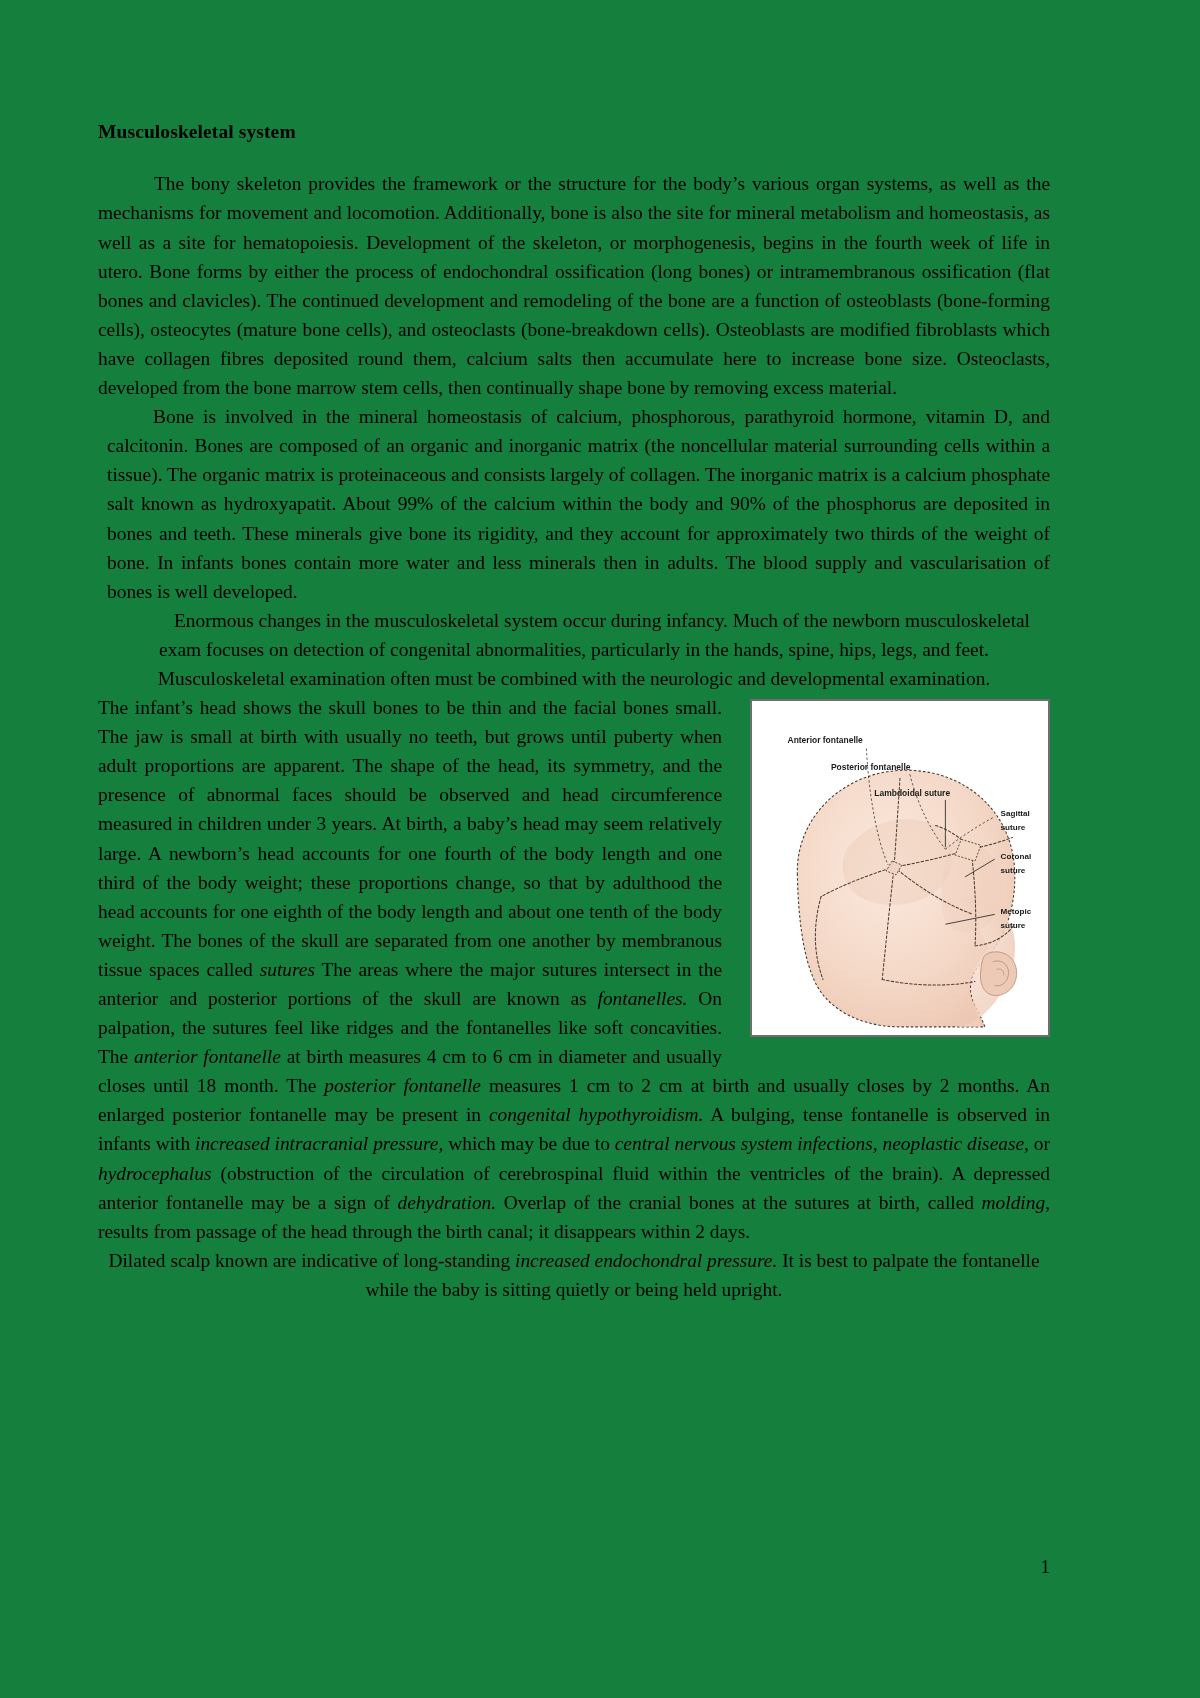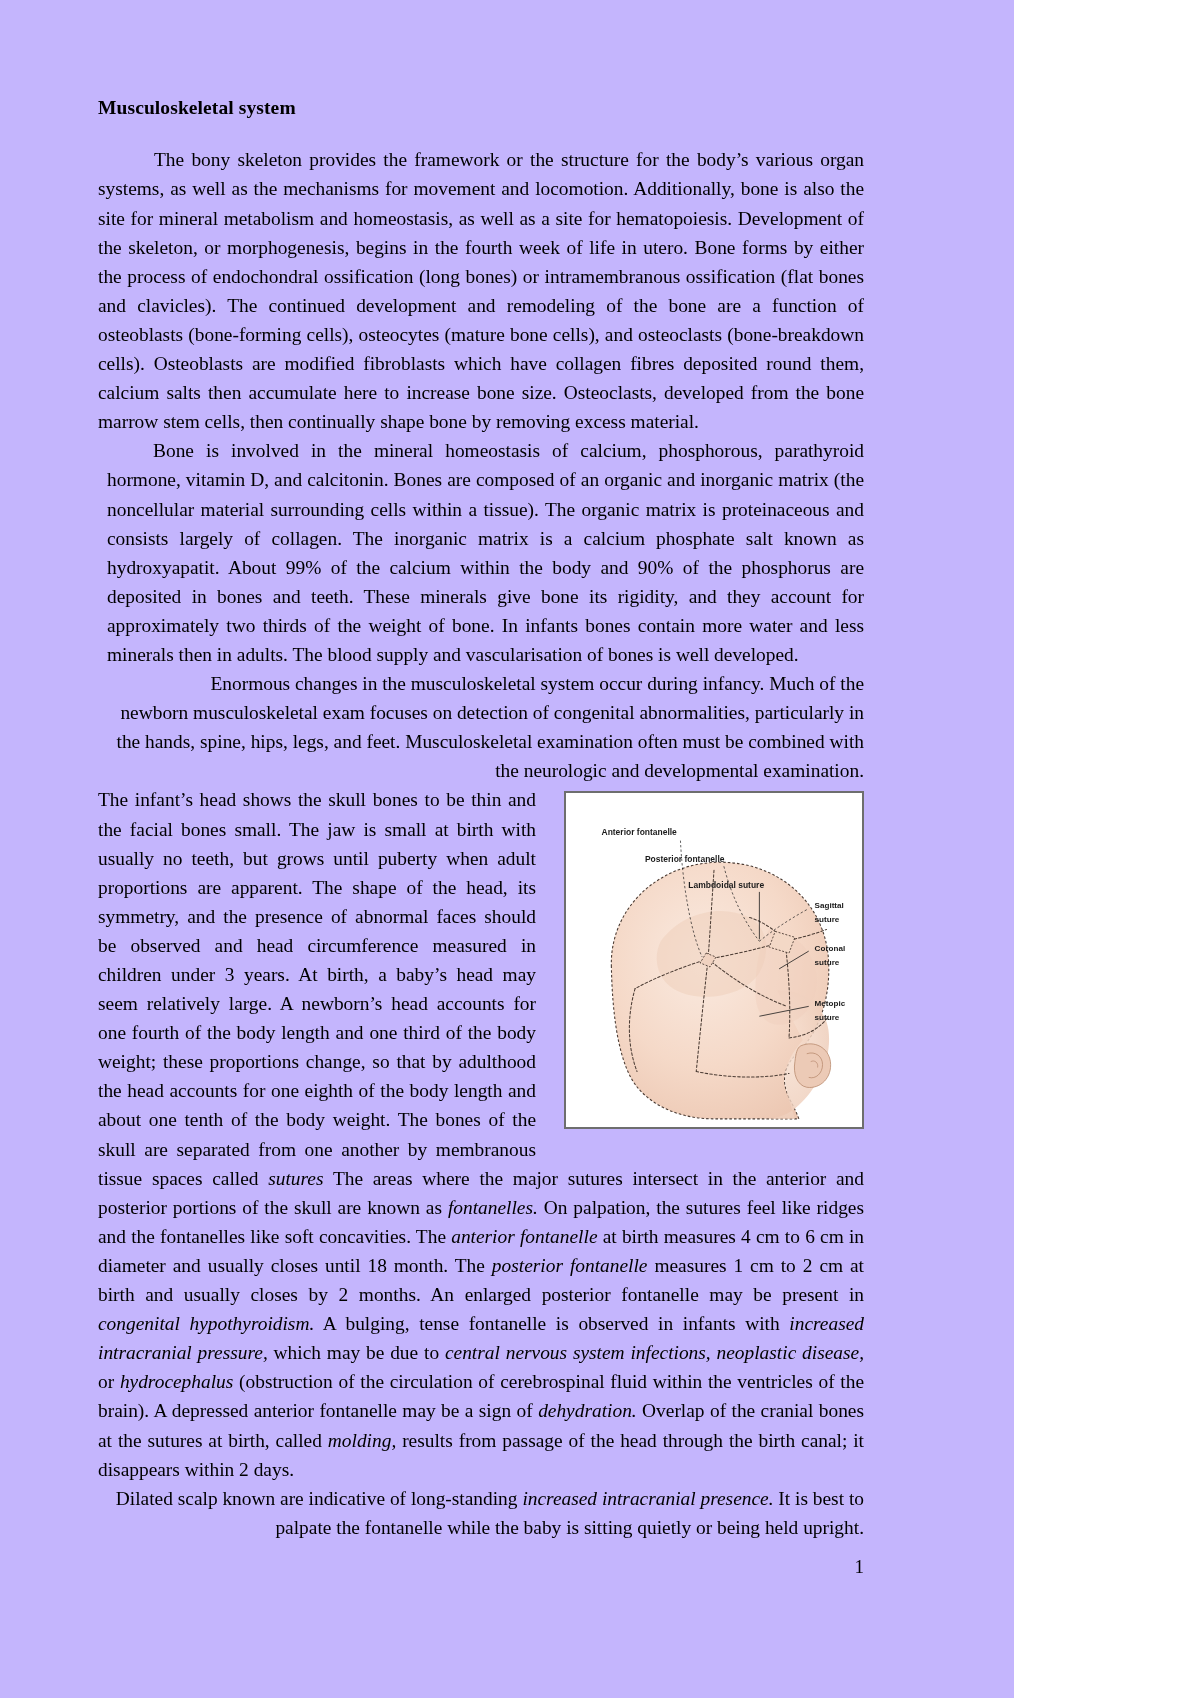--- a/index.html
+++ b/index.html
@@ -6,45 +6,45 @@
     margin: 0;
     padding: 0;
     background: #ffffff;
   }
   body {
     font-family: "Liberation Serif", "DejaVu Serif", serif;
     color: #000000;
   }
   .page {
     position: relative;
-    width: 1014px;
+    width: 1200px;
     height: 1698px;
     box-sizing: border-box;
-    padding: 96px 150px 40px 98px;
-    background: #c4b5fd;
+    padding: 120px 150px 40px 98px;
+    background: #15803d;
     overflow: hidden;
   }
   .doc-title {
     font-size: 19.5px;
     font-weight: bold;
     letter-spacing: 0.1px;
     margin: 0 0 26px 0;
     line-height: 1.2;
   }
   p.body {
     font-size: 19.4px;
     line-height: 29.1px;
     margin: 0;
     text-align: justify;
     text-justify: inter-word;
     hyphens: none;
   }
   p.indent { text-indent: 56px; }
   p.indent-sm { text-indent: 46px; margin-left: 9px; }
-  p.flow { text-align: right; }
+  p.flow { text-align: center; }
   .em { font-style: italic; margin-top: 40px; }
 
   
   .figure {
     float: right;
     width: 300px;
     height: 338px;
     margin: 6px 0 6px 28px;
     border: 2px solid #6e6e6e;
     box-sizing: border-box;
@@ -185,18 +185,18 @@
         <text class="fig-label-sm" x="252" y="230">suture</text>
       </svg>
     </span>
 
     <span>The infant’s head shows the skull bones to be thin and the facial bones small. The jaw is small at birth with usually no teeth, but grows until puberty when adult proportions are apparent. The shape of the head, its symmetry, and the presence of abnormal faces should be observed and head circumference measured in children under 3 years. At birth, a baby’s head may seem relatively large. A newborn’s head accounts for one fourth of the body length and one third of the body weight; these proportions change, so that by adulthood the head accounts for one eighth of the body length and about one tenth of the body weight. The bones of the skull are separated from one another by membranous tissue spaces called </span><span class="em">sutures</span><span> The areas where the major sutures intersect in the anterior and posterior portions of the skull are known as </span><span class="em">fontanelles.</span><span> On palpation, the sutures feel like ridges and the fontanelles like soft concavities. The </span><span class="em">anterior fontanelle</span><span> at birth measures 4 cm to 6 cm in diameter and usually closes until 18 month. The </span><span class="em">posterior fontanelle</span><span> measures 1 cm to 2 cm at birth and usually closes by 2 months. An enlarged posterior fontanelle may be present in </span><span class="em">congenital hypothyroidism.</span><span> A bulging, tense fontanelle is observed in infants with </span><span class="em">increased intracranial pressure,</span><span> which may be due to </span><span class="em">central nervous system infections, neoplastic disease,</span><span> or </span><span class="em">hydrocephalus</span><span> (obstruction of the circulation of cerebrospinal fluid within the ventricles of the brain). A depressed anterior fontanelle may be a sign of </span><span class="em">dehydration.</span><span> Overlap of the cranial bones at the sutures at birth, called </span><span class="em">molding,</span><span> results from passage of the head through the birth canal; it disappears within 2 days.</span>
   </p>
 
   <div class="clearer"></div>
 
   <p class="body flow">
-    <span>Dilated scalp known are indicative of long-standing </span><span class="em">increased intracranial presence.</span><span> It is best to palpate the fontanelle while the baby is sitting quietly or being held upright.</span>
+    <span>Dilated scalp known are indicative of long-standing </span><span class="em">increased endochondral pressure.</span><span> It is best to palpate the fontanelle while the baby is sitting quietly or being held upright.</span>
   </p>
 
   <div class="page-number">1</div>
 
 </div>
 
 </body></html>

